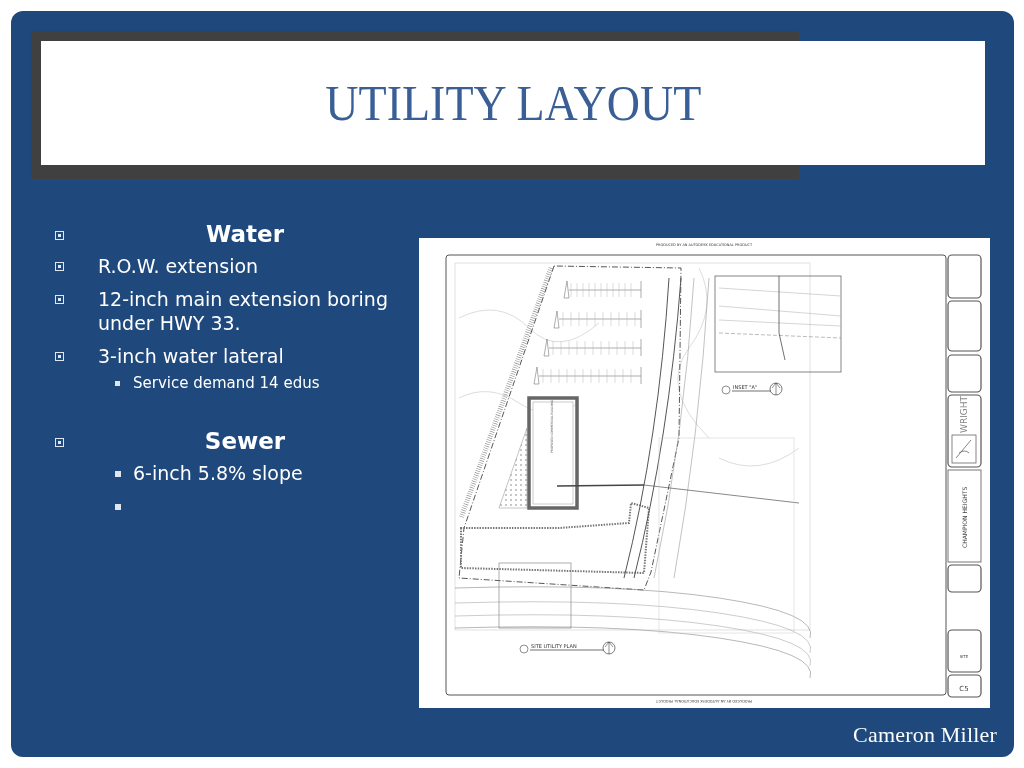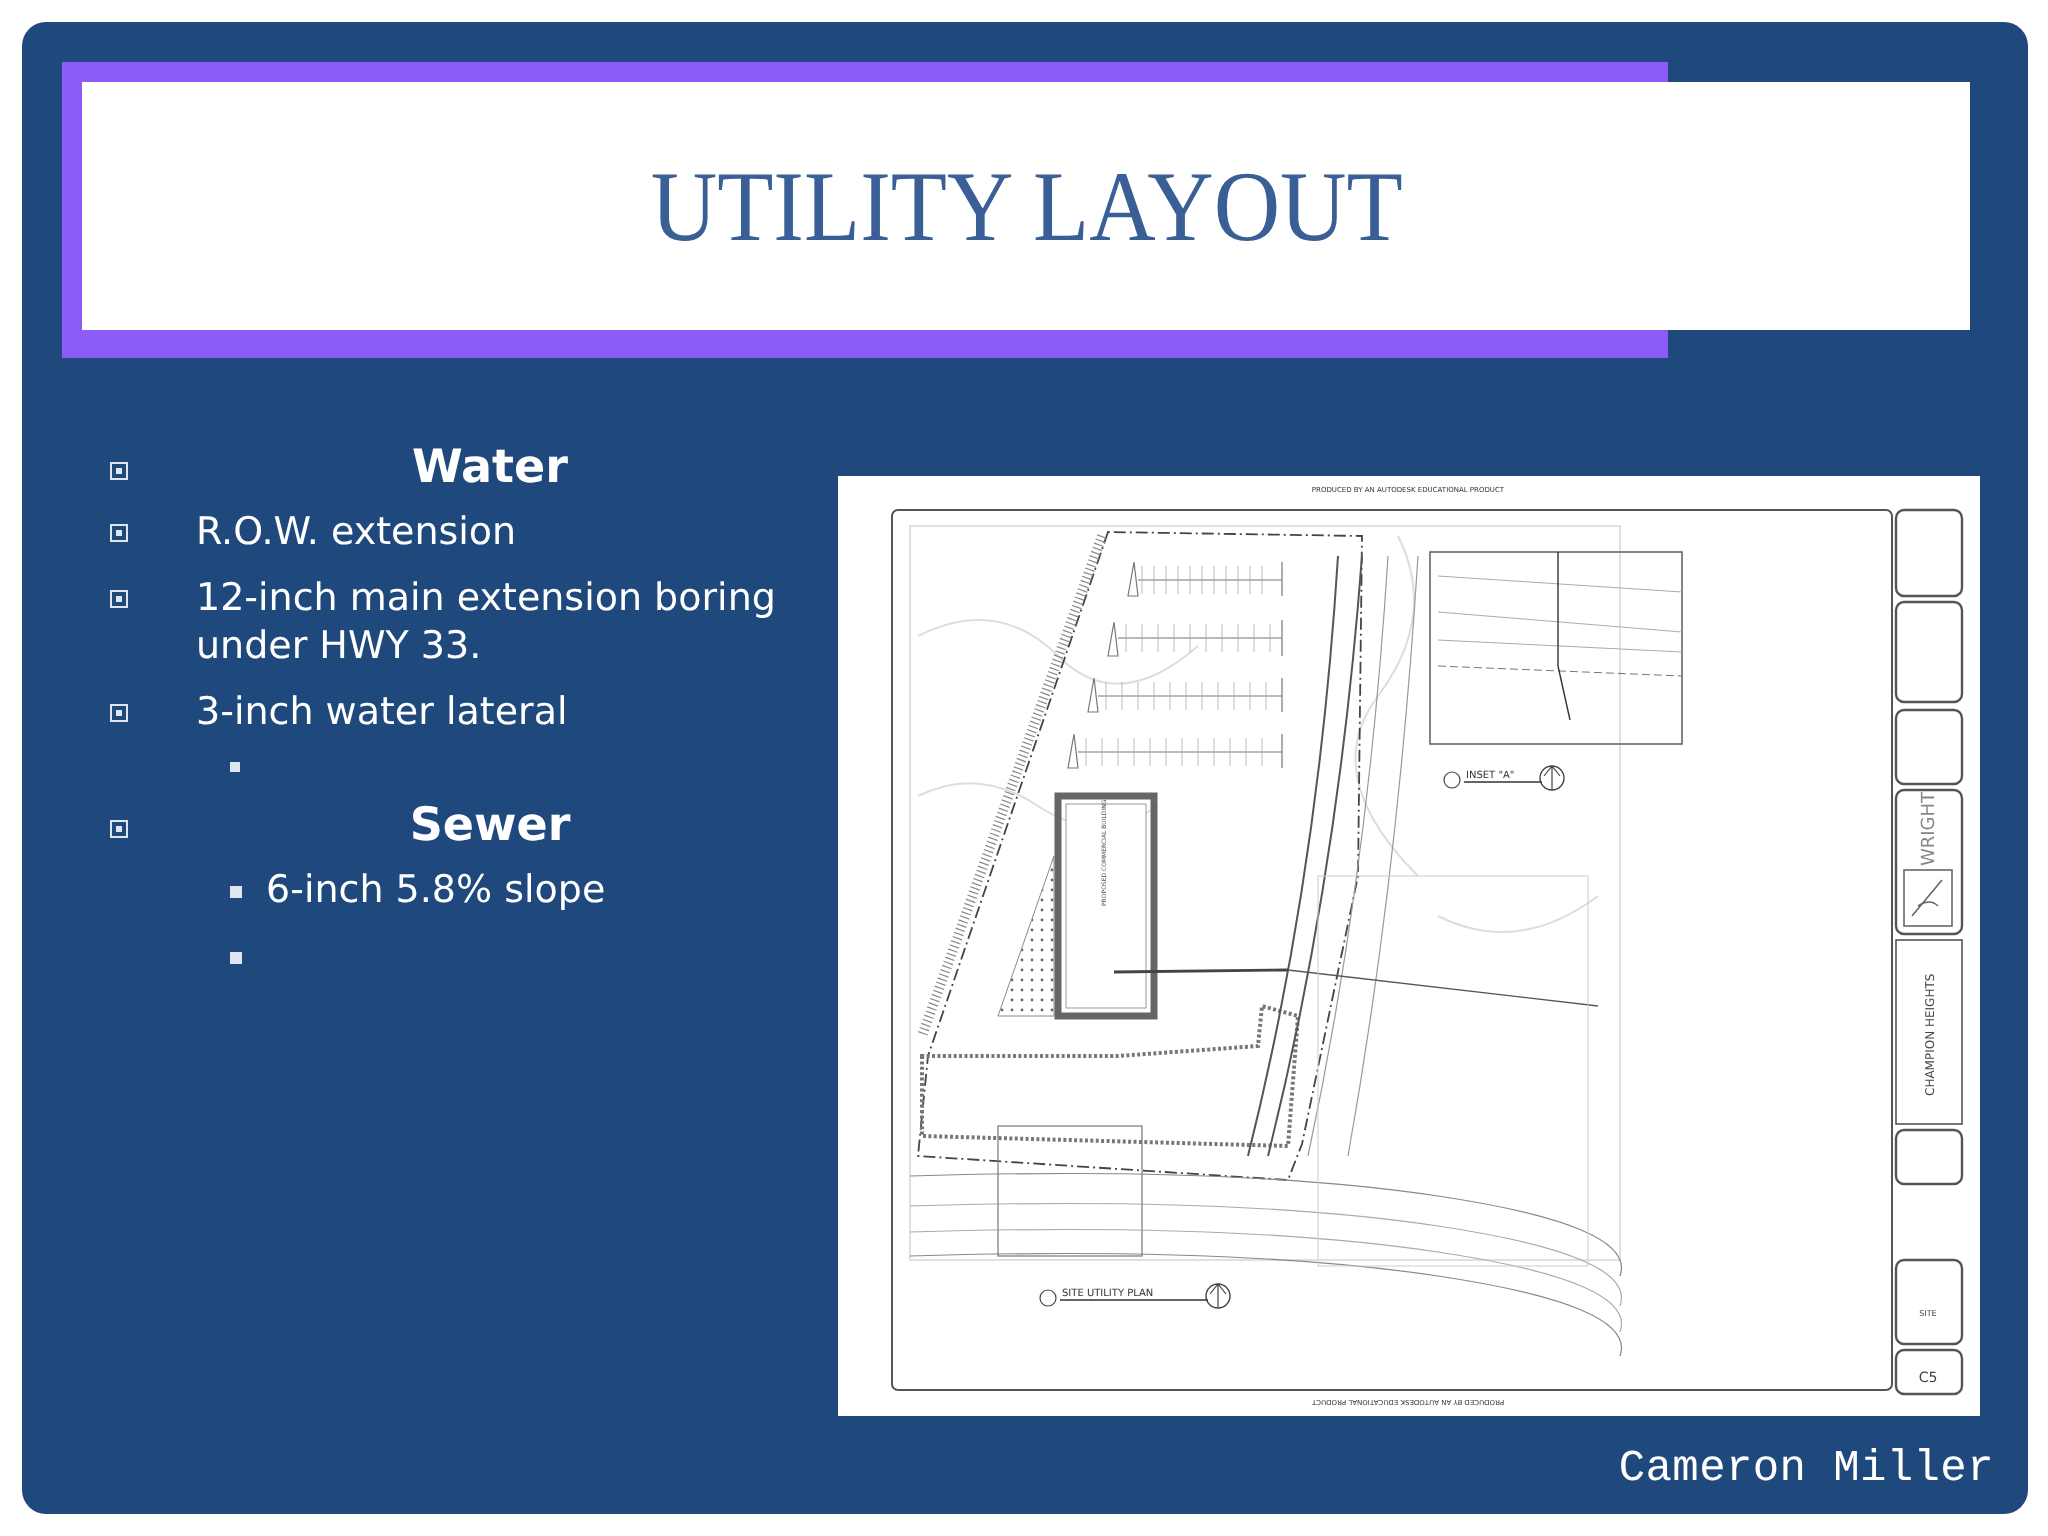--- a/index.html
+++ b/index.html
@@ -6,22 +6,21 @@
   body {
     width: 1024px; height: 768px; background: #ffffff; position: relative; overflow: hidden;
     font-family: "DejaVu Sans", sans-serif;
   }
   .panel {
     position: absolute; left: 11px; top: 11px; width: 1003px; height: 746px;
     background: #1F497D; border-radius: 12px;
   }
   .title-frame {
     position: absolute; left: 31px; top: 31px; width: 768px; height: 148px;
-    background: #8b5cf6;
-    padding-left: 35px;
+    background: #404040;
   }
   .title-inner {
     position: absolute; left: 10px; top: 10px; width: 944px; height: 124px;
     background: #ffffff; display: flex; align-items: center; justify-content: center;
   }
   .title {
     font-family: "Liberation Serif", "DejaVu Serif", serif;
     font-size: 50px; color: #3A5F96; letter-spacing: 0px; margin: 0; font-weight: normal;
     transform: scaleX(0.92);
   }
@@ -42,21 +41,21 @@
   .b2.big .sq { top: 10px; width: 6px; height: 6px; }
   .spacer { height: 26px; }
 
   .drawing {
     position: absolute; left: 419px; top: 238px; width: 571px; height: 470px;
     background: #ffffff;
   }
   .drawing svg { display: block; }
   .footer {
     position: absolute; right: 27px; top: 722px; color: #ffffff; font-size: 22px;
-    font-family: Liberation Mono, monospace; letter-spacing: 0.2px;
+    font-family: Liberation Serif, serif; letter-spacing: 0.2px;
   }
 </style>
 </head>
 <body>
 
 <div class="panel"></div>
 
 <div class="title-frame">
   <div class="title-inner">
     <h1 class="title">UTILITY LAYOUT</h1>
@@ -75,20 +74,21 @@
   <div class="b1">
     <span class="glyph"></span>
     <span>12-inch main extension boring under HWY 33.</span>
   </div>
   <div class="b1">
     <span class="glyph"></span>
     <span>3-inch water lateral</span>
   </div>
   <div class="b2">
     <span class="sq"></span>
+    <span>Service demand 14 edus</span>
   </div>
 
   <div class="spacer"></div>
 
   <div class="b1 head">
     <span class="glyph"></span>
     <span>Sewer</span>
   </div>
   <div class="b2 big">
     <span class="sq"></span>

